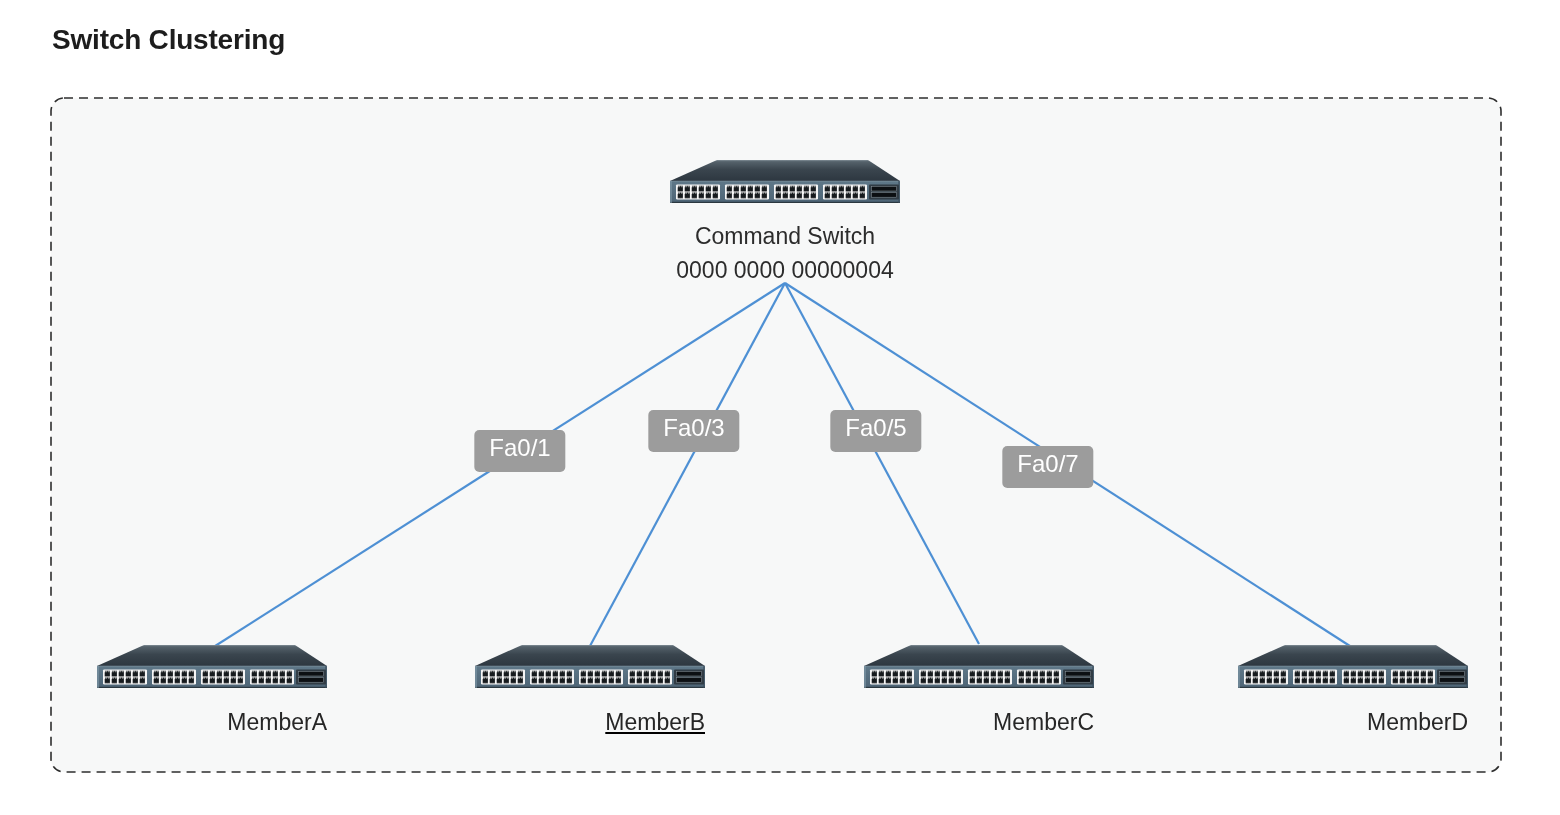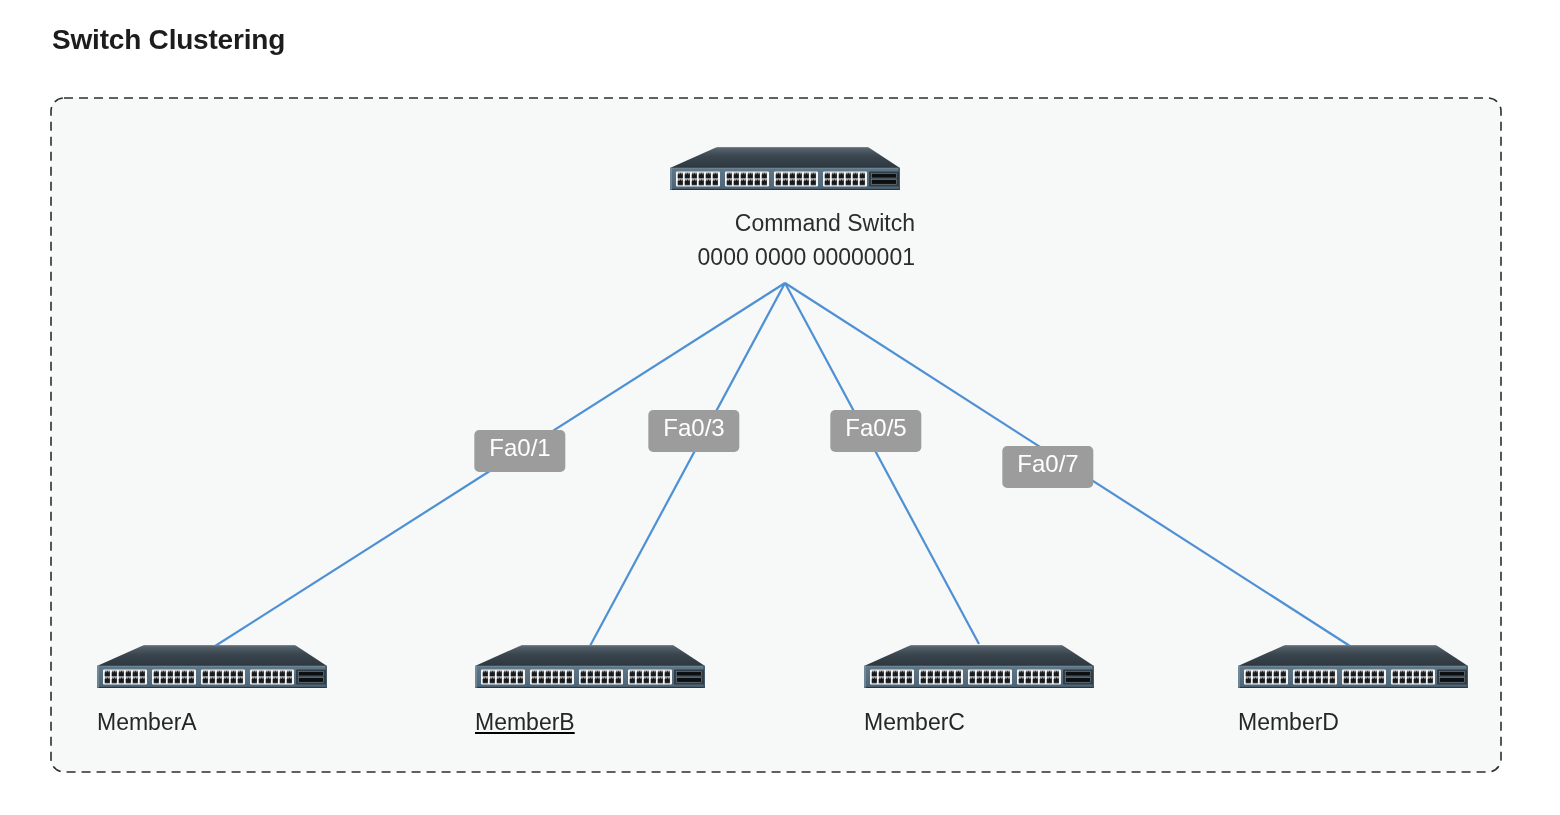--- a/index.html
+++ b/index.html
@@ -44,39 +44,39 @@
   }
   .link-line {
     stroke: var(--link-line, #4e90d4);
     stroke-width: 2.2;
     fill: none;
   }
 
   .node {
     position: absolute;
     width: 230px;
-    text-align: left;
+    text-align: right;
   }
   .sw-svg { display: block; width: 230px; height: 44px; }
 
   .node-caption {
     font-size: 23px;
     line-height: 34px;
     color: #2c2c2c;
     margin-top: 16px;
   }
   .node-caption .sub { display: block; }
 
   .command-node {
     position: absolute;
     left: 735px;
-    top: 49px;
+    top: 62px;
     width: 260px;
     margin-left: -130px;
-    text-align: right;
+    text-align: center;
   }
   .command-node .sw-svg { margin: 0 auto; }
 
   .port-badge {
     position: absolute;
     transform: translate(-50%, -50%);
     background: var(--badge-bg, #9c9c9c);
     color: var(--badge-text, #ffffff);
     font-size: 24px;
     line-height: 1;
@@ -144,21 +144,21 @@
       <line class="link-line" x1="735" y1="186" x2="929" y2="547"></line>
       <line class="link-line" x1="735" y1="186" x2="1303" y2="551"></line>
     </svg>
 
     <div class="command-node">
       <svg class="sw-svg" viewBox="0 0 230 44">
         <use href="#sw"></use>
       </svg>
       <div class="node-caption">
         <span class="sub">Command Switch</span>
-        <span class="sub">0000 0000 00000001</span>
+        <span class="sub">0000 0000 00000004</span>
       </div>
     </div>
 
     <div class="port-badge" style="left:470px; top:354px;">Fa0/1</div>
     <div class="port-badge" style="left:644px; top:334px;">Fa0/3</div>
     <div class="port-badge" style="left:826px; top:334px;">Fa0/5</div>
     <div class="port-badge" style="left:998px; top:370px;">Fa0/7</div>
 
     <div class="node" style="left:47px; top:547px;">
       <svg class="sw-svg" viewBox="0 0 230 44">

